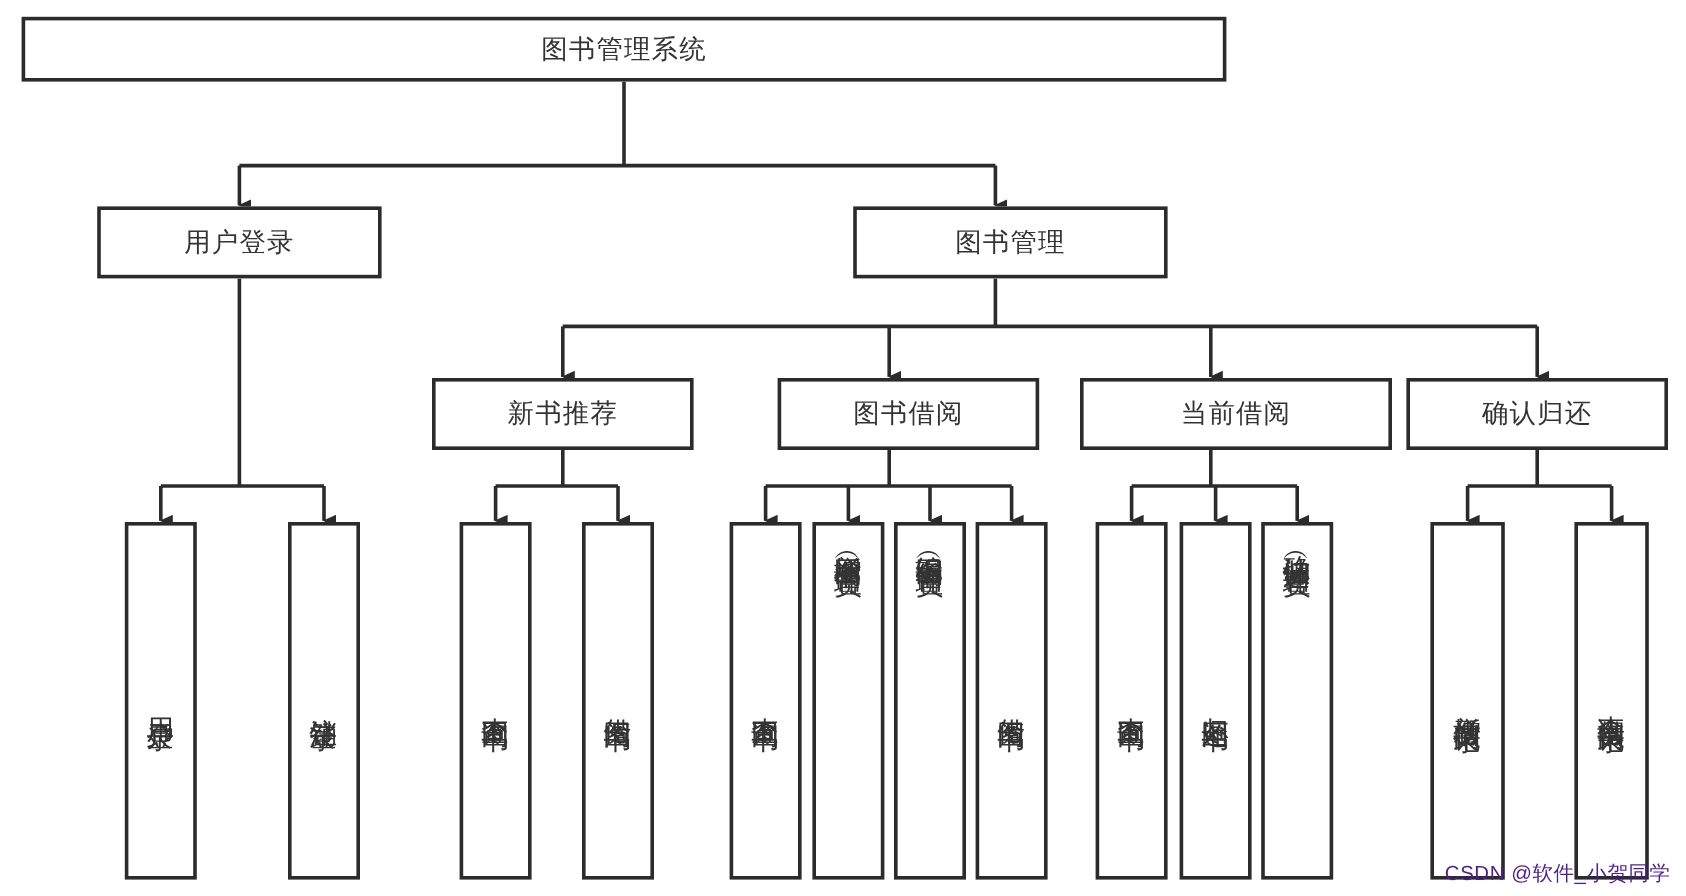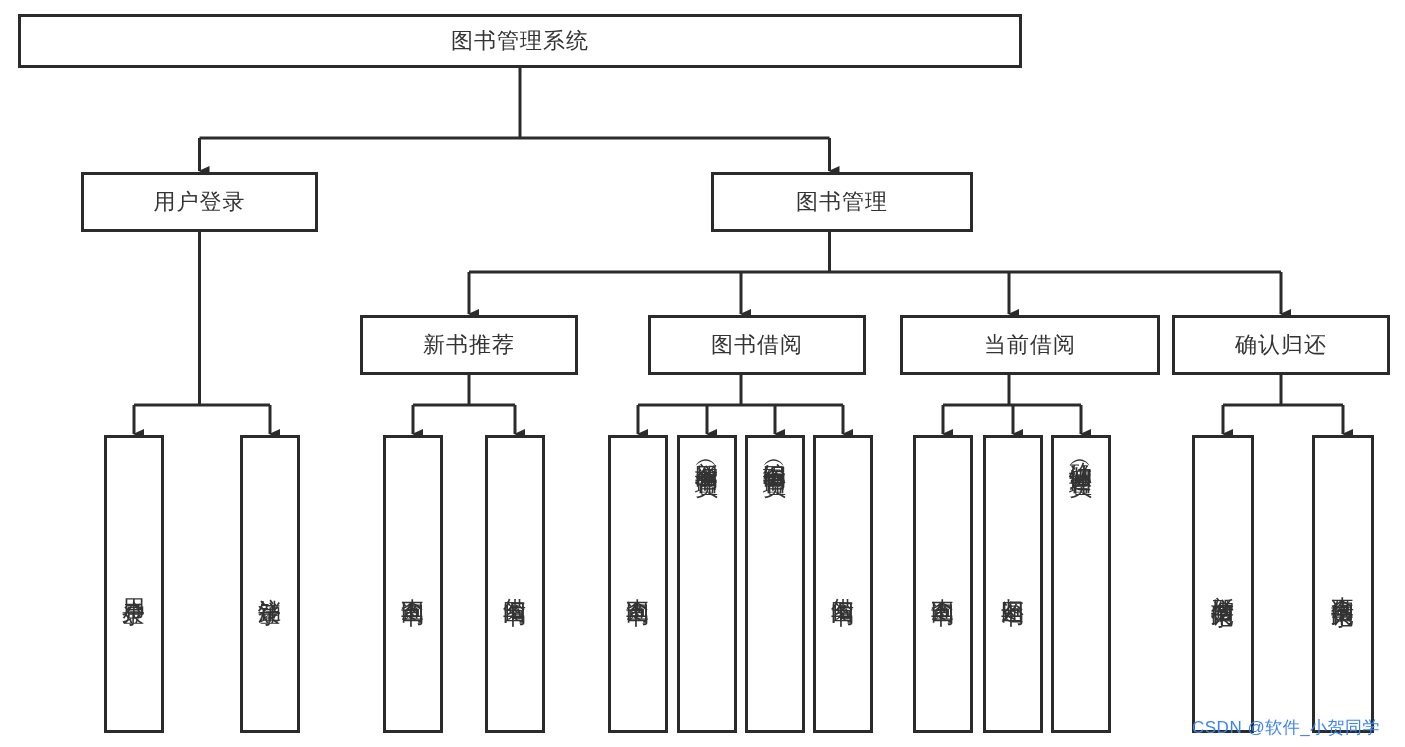--- a/index.html
+++ b/index.html
@@ -22,22 +22,22 @@
   .node-box.v{
     align-items:flex-start;justify-content:center;padding-top:6px;
   }
   .node-box.v.center{align-items:center;padding-top:0;}
   .node-label-v{
     writing-mode:vertical-rl;text-orientation:upright;
     font-size:23px;color:#333333;line-height:1.22;letter-spacing:2px;
     white-space:nowrap;
   }
   .watermark{
-    position:absolute;font-size:17px;color:#3b82f6;white-space:nowrap;
-    letter-spacing:0.5px;pointer-events:none;
+    position:absolute;font-size:17px;color:#4c1d95;white-space:nowrap;
+    letter-spacing:0.5px;pointer-events:none;padding-left:12px;
   }
 </style>
 </head>
 <body>
 
 <div id="diagram-root">
   <svg class="flow" viewBox="0 0 1405 747">
     <defs>
       <marker id="arrowdown" markerWidth="14" markerHeight="14" refX="5" refY="10" orient="auto" markerUnits="userSpaceOnUse">
         <polygon class="arrow-head" points="0,0 10,0 5,11"></polygon>

